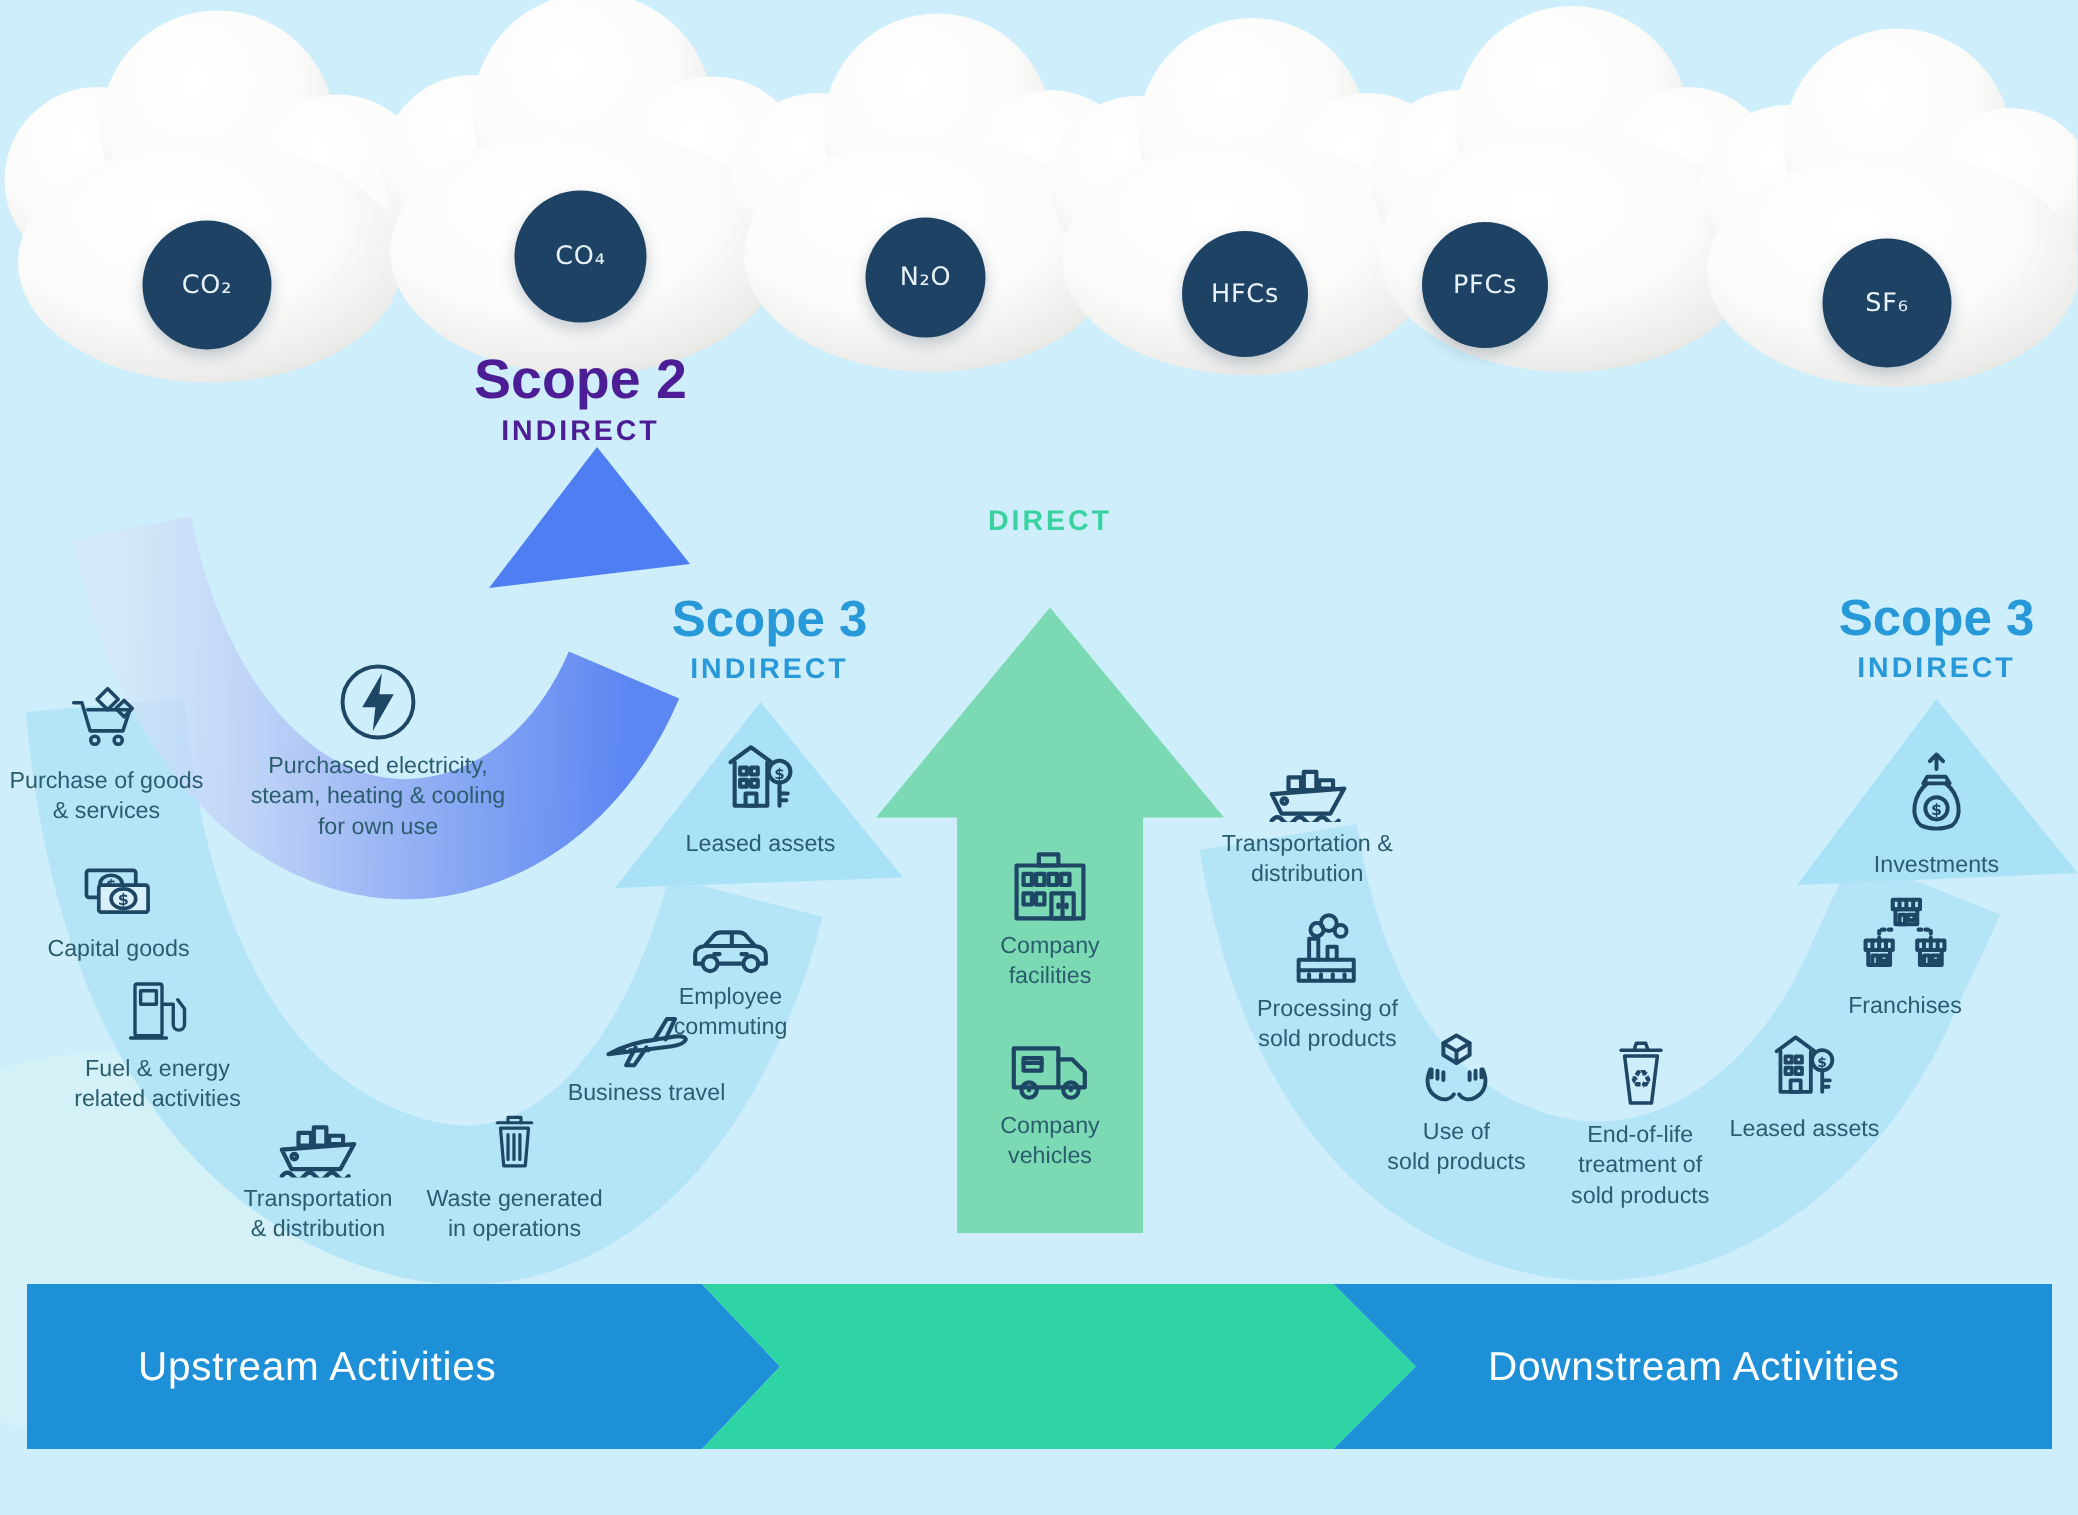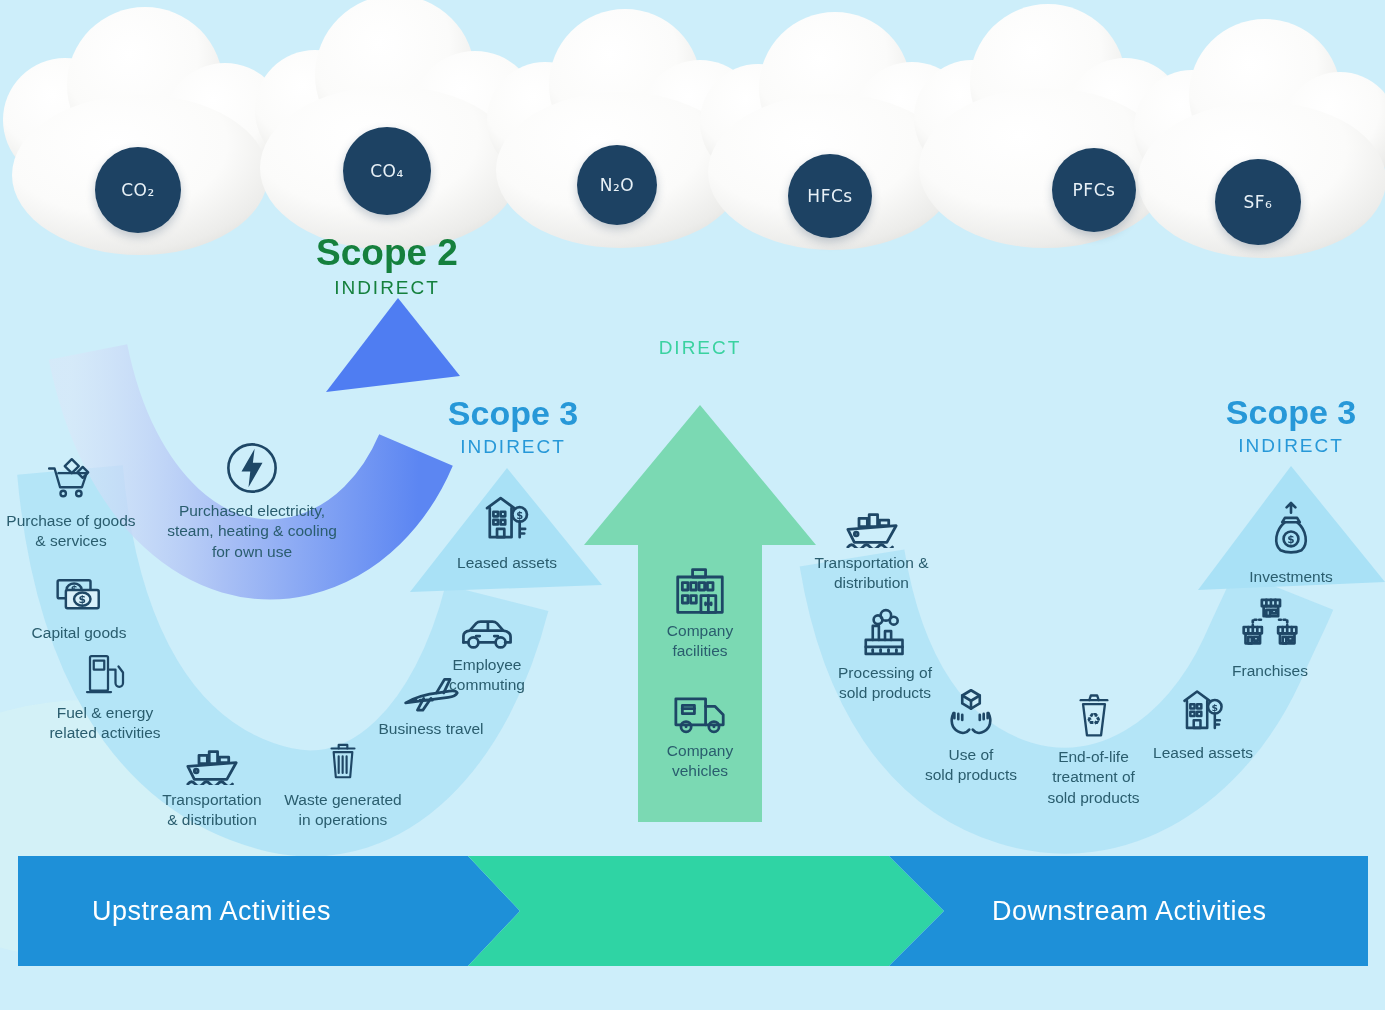--- a/index.html
+++ b/index.html
@@ -5,21 +5,21 @@
   html,body{margin:0;padding:0;background:#cdeefa;}
   .stage{position:relative;width:1385px;height:1010px;background:#cdeefa;overflow:hidden;
          font-family:"Liberation Sans",sans-serif;color:#2a5d6e;}
   .gfx{position:absolute;left:0;top:0;}
   .gas{position:absolute;border-radius:50%;background:#1d4263;display:flex;align-items:center;justify-content:center;
        box-shadow:0 4px 10px rgba(30,60,90,.25);}
   .gas span{color:#e8f1f7;font-size:17px;letter-spacing:.5px;font-family:"DejaVu Sans",sans-serif;}
   .scope{position:absolute;text-align:center;}
   .scope-title{font-size:34px;font-weight:bold;line-height:1.05;}
   .scope-title.lg{font-size:37px;}
-  .scope-sub{font-size:19px;font-weight:normal;letter-spacing:2px;margin-top:4px;}
+  .scope-sub{font-size:19px;font-weight:bold;letter-spacing:2px;margin-top:4px;}
   .item{position:absolute;display:flex;flex-direction:column;align-items:center;text-align:center;}
   .item .label{white-space:pre-line;font-size:15.5px;line-height:1.32;margin-top:5px;color:#2a5d6e;}
   .icon{display:block;line-height:0;}
   .bar-label{position:absolute;color:#ffffff;font-size:27px;letter-spacing:.5px;text-align:left;width:320px;}
   svg .ln{fill:none;stroke:#1e4766;stroke-width:3;stroke-linecap:round;stroke-linejoin:round;}
   svg .fl{fill:#1e4766;stroke:none;}
   svg .msk{fill:#d9f0fa;stroke:#1e4766;stroke-width:3;stroke-linejoin:round;}
   svg text.tk{fill:#1e4766;font-family:"DejaVu Sans",sans-serif;font-weight:bold;}
 </style>
 </head>
@@ -112,28 +112,28 @@
     </div>
   <div class="gas" style="left:343px;top:127px;width:88px;height:88px">
       <span>CO₄</span>
     </div>
   <div class="gas" style="left:577px;top:145px;width:80px;height:80px">
       <span>N₂O</span>
     </div>
   <div class="gas" style="left:788px;top:154px;width:84px;height:84px">
       <span>HFCs</span>
     </div>
-  <div class="gas" style="left:1052px;top:148px;width:84px;height:84px">
+  <div class="gas" style="left:948px;top:148px;width:84px;height:84px">
       <span>PFCs</span>
     </div>
   <div class="gas" style="left:1215px;top:159px;width:86px;height:86px">
       <span>SF₆</span>
     </div>
 
-  <div class="scope" style="left:267px;top:234px;width:240px;color:#15803d">
+  <div class="scope" style="left:267px;top:234px;width:240px;color:#4c1d95">
     <div class="scope-title lg">Scope 2</div>
     <div class="scope-sub">INDIRECT</div>
   </div>
   <div class="scope" style="left:393px;top:396px;width:240px;color:#2798d8">
     <div class="scope-title">Scope 3</div>
     <div class="scope-sub">INDIRECT</div>
   </div>
   <div class="scope" style="left:580px;top:333px;width:240px;color:#3ad2a0">
     <div class="scope-sub">DIRECT</div>
   </div>

